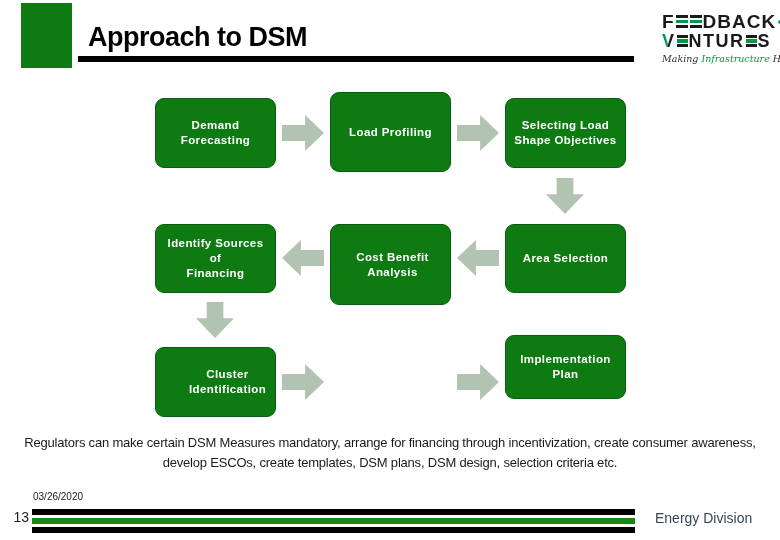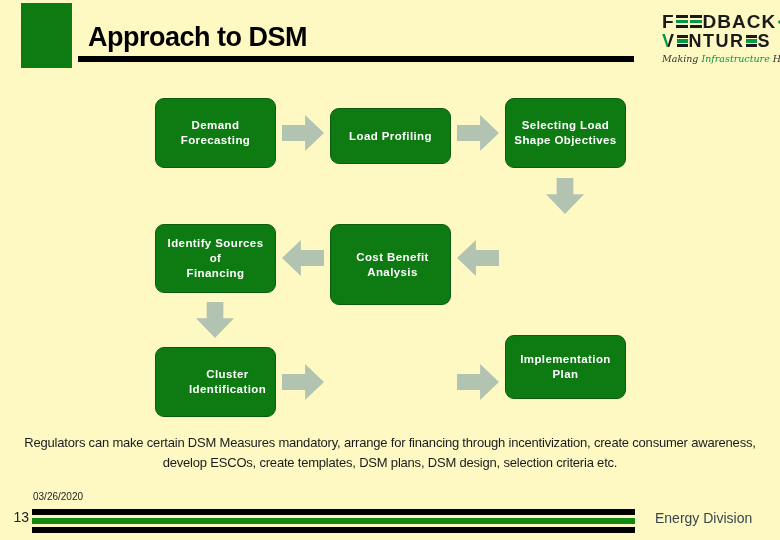--- a/index.html
+++ b/index.html
@@ -1,17 +1,17 @@
 <!DOCTYPE html>
 <html><head>
 <meta charset="utf-8">
 <style>
   html,body{margin:0;padding:0;background:#e8e8e8;}
   .slide{
-    position:relative;width:780px;height:540px;background:#fef9c3;
+    position:relative;width:780px;height:540px;background:#ffffff;
     font-family:"Liberation Sans",sans-serif;overflow:hidden;margin:0 auto;
   }
   
   .accent-square{position:absolute;left:21px;top:3px;width:51px;height:65px;background:#0e7a12;}
   .page-title{
     position:absolute;left:88px;top:22px;font-size:27px;font-weight:bold;
     color:#000;letter-spacing:-0.5px;white-space:nowrap;
   }
   .title-underline{position:absolute;left:78px;top:56px;width:556px;height:6px;background:#000;}
   
@@ -67,33 +67,34 @@
 
   <div class="logo">
     <div class="logo-line1"><span>F</span><span class="logo-e"></span><span class="logo-e"></span><span>DBACK</span><span class="logo-chevron">≪</span></div>
     <div class="logo-line2"><span class="logo-v">V</span><span class="logo-e sm"></span><span>NTUR</span><span class="logo-e sm"></span><span>S</span></div>
     <div class="logo-tagline"><span>Making</span> <span class="green">Infrastructure</span> <span>Happen</span></div>
   </div>
 
   <div class="flow-box" style="left:155px;top:98px;height:70px;">Demand
 Forecasting</div>
   <div class="arrow right" style="left:282px;top:115px;"></div>
-  <div class="flow-box" style="left:330px;top:108px;height:56px;">Load Profiling</div>
+  <div class="flow-box" style="left:330px;top:92px;height:80px;">Load Profiling</div>
   <div class="arrow right" style="left:457px;top:115px;"></div>
   <div class="flow-box" style="left:505px;top:98px;height:70px;">Selecting Load
 Shape Objectives</div>
 
   <div class="arrow down" style="left:546px;top:178px;"></div>
 
   <div class="flow-box" style="left:155px;top:224px;height:69px;">Identify Sources of
 Financing</div>
   <div class="arrow left" style="left:282px;top:240px;"></div>
   <div class="flow-box" style="left:330px;top:224px;height:81px;padding-left:8px;">Cost Benefit
 Analysis</div>
   <div class="arrow left" style="left:457px;top:240px;"></div>
+  <div class="flow-box" style="left:505px;top:224px;height:69px;">Area Selection</div>
 
   <div class="arrow down" style="left:196px;top:302px;"></div>
 
   <div class="flow-box" style="left:155px;top:347px;height:70px;padding-left:28px;">Cluster
 Identification</div>
   <div class="arrow right" style="left:282px;top:364px;"></div>
   <div class="arrow right" style="left:457px;top:364px;"></div>
   <div class="flow-box" style="left:505px;top:335px;height:64px;">Implementation
 Plan</div>
 

